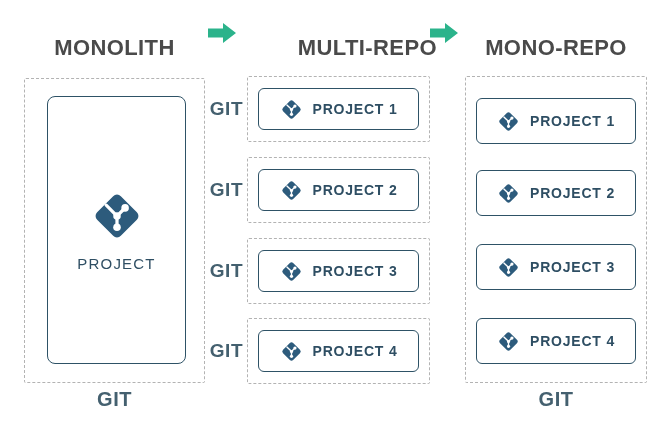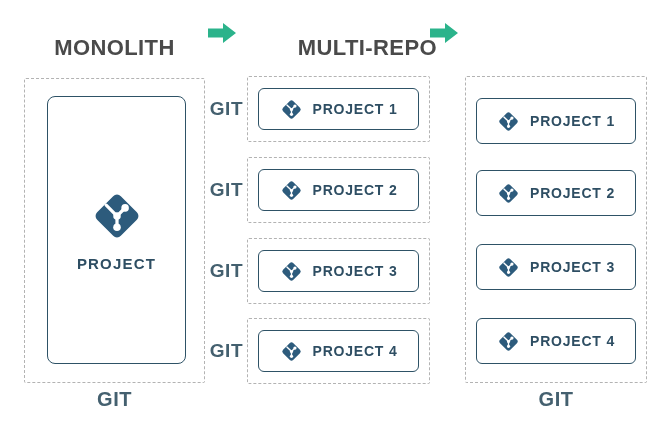--- a/index.html
+++ b/index.html
@@ -30,21 +30,21 @@
   
   .dashed{position:absolute;border:1px dashed var(--dashed-border);border-radius:2px;background:#fff;}
   .monolith-boundary{left:24px;top:78px;width:181px;height:305px;}
   .monorepo-boundary{left:465px;top:76px;width:182px;height:307px;}
 
   
   .monolith-project{position:absolute;left:22px;top:17px;width:139px;height:268px;
     border:1px solid var(--box-border);border-radius:8px;background:#fff;
     display:flex;flex-direction:column;align-items:center;justify-content:center;gap:12px;}
   .monolith-project .big-icon{width:54px;height:54px;}
-  .monolith-project .proj-text{font-size:15px;font-weight:700;letter-spacing:1.2px;color:var(--project-text);text-align:center;}
+  .monolith-project .proj-text{font-size:15px;font-weight:400;letter-spacing:1.2px;color:var(--project-text);text-align:center;}
 
   
   .git-caption{position:absolute;font-size:20px;font-weight:700;color:var(--label-slate);
     text-align:center;letter-spacing:.5px;}
   .caption-left{left:24px;width:181px;top:388px;}
   .caption-right{left:465px;width:182px;top:388px;}
 
   
   .repo-dashed{position:absolute;left:247px;width:183px;height:66px;
     border:1px dashed var(--dashed-border);border-radius:2px;background:#fff;}
@@ -96,20 +96,21 @@
     <svg viewBox="0 0 28 20">
         <polygon points="0,5.5 15,5.5 15,0 28,10 15,20 15,14.5 0,14.5"></polygon>
       </svg>
   </div>
   <div class="stage-label stage-multi">MULTI-REPO</div>
   <div class="arrow arrow-2">
     <svg viewBox="0 0 28 20">
         <polygon points="0,5.5 15,5.5 15,0 28,10 15,20 15,14.5 0,14.5"></polygon>
       </svg>
   </div>
+  <div class="stage-label stage-mono">MONO-REPO</div>
 
   <div class="dashed monolith-boundary">
     <div class="monolith-project">
       <span class="big-icon">
         <svg class="icon-svg" viewBox="0 0 100 100">
             <use href="#git-logo"></use>
           </svg>
       </span>
       <span class="proj-text">PROJECT</span>
     </div>

